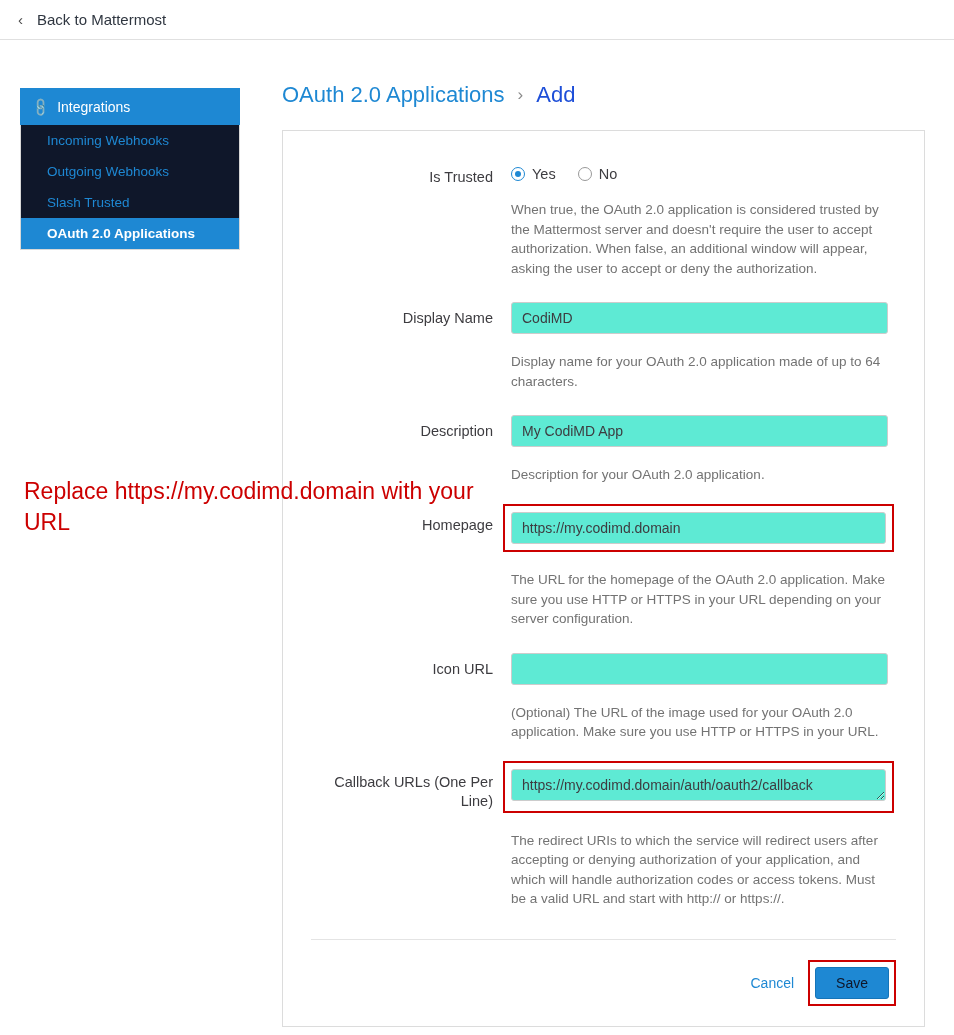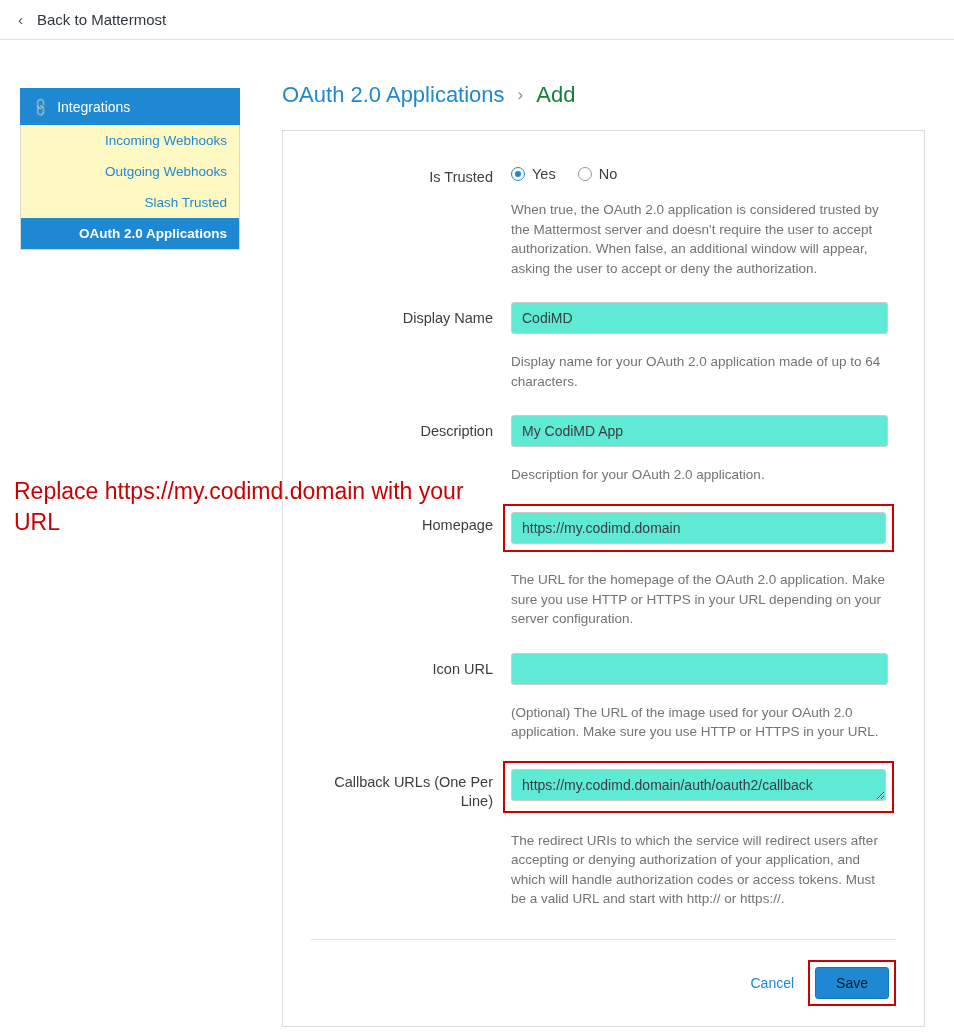--- a/index.html
+++ b/index.html
@@ -64,22 +64,21 @@
   }
   .side-head .link-icon {
     margin-right: 8px;
     font-size: 13px;
     transform: rotate(-45deg);
     display: inline-block;
   }
   .side-list {
     border: 1px solid #d8d8d8;
     border-top: none;
-    background: #fef9c3;
-    text-align: right;
+    background: #0f172a;
   }
   .side-item {
     font-size: 13.5px;
     color: #1e88d3;
     padding: 8px 12px 8px 26px;
     cursor: pointer;
   }
   .side-item.active {
     background: #1e88d3;
     color: #fff;
@@ -100,21 +99,21 @@
   }
   .bc-link {
     color: #1e88d3;
     cursor: pointer;
   }
   .bc-sep {
     color: #8a8a8a;
     margin: 0 13px;
     font-size: 17px;
   }
-  .bc-current { color: #15803d; }
+  .bc-current { color: #1d4ed8; }
 
   .card {
     border: 1px solid #dcdcdc;
     background: #fff;
     padding: 30px 28px 20px 28px;
     width: 643px;
   }
 
   .row {
     display: flex;
@@ -231,21 +230,21 @@
     border-radius: 3px;
     font-size: 14px;
     padding: 7px 20px;
     cursor: pointer;
     font-family: "Liberation Sans", sans-serif;
   }
 
   
   .annotation {
     position: absolute;
-    left: 14px;
+    left: 24px;
     top: 476px;
     width: 500px;
     color: #cc0000;
     font-size: 23px;
     line-height: 1.35;
   }
 </style>
 </head>
 <body>
 

